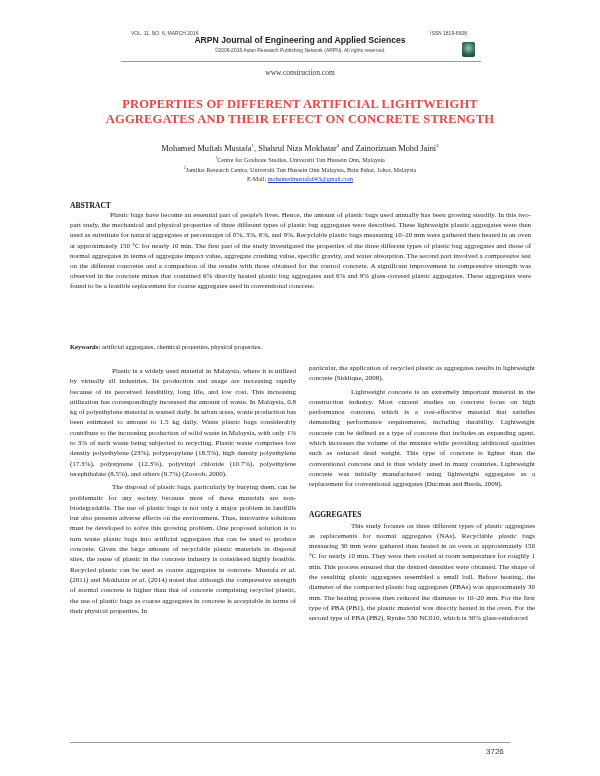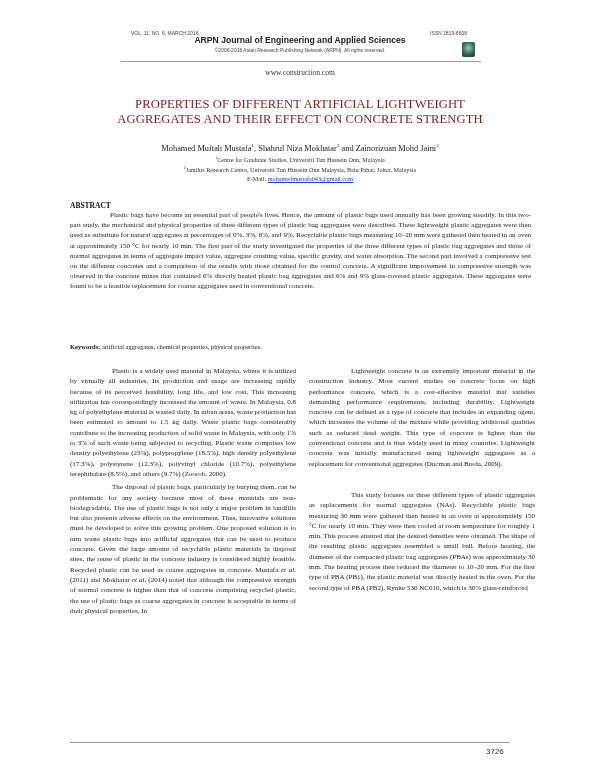--- a/index.html
+++ b/index.html
@@ -8,21 +8,21 @@
 
   .hdr-meta { position: absolute; top: 30px; left: 131px; font-family: "Liberation Sans", sans-serif; font-size: 5px; color: #444; }
   .hdr-issn { position: absolute; top: 30px; left: 430px; font-family: "Liberation Sans", sans-serif; font-size: 5px; color: #444; }
   .hdr-journal { position: absolute; top: 35px; left: 180px; width: 240px; text-align: center; font-family: "Liberation Sans", sans-serif; font-size: 8.6px; color: #222; font-weight: bold; }
   .hdr-copy { position: absolute; top: 47px; left: 180px; width: 240px; text-align: center; font-family: "Liberation Sans", sans-serif; font-size: 5px; color: #444; }
   .hdr-logo { position: absolute; top: 42px; left: 462px; width: 13px; height: 15px; border-radius: 2px;
               background: radial-gradient(circle at 50% 40%, #9fc8b4 0%, #2f6a54 55%, #1b3a2c 100%); }
   .hdr-rule { position: absolute; top: 61px; left: 121px; width: 360px; height: 1px; background: #9a9a9a; }
   .hdr-url { position: absolute; top: 68px; left: 200px; width: 200px; text-align: center; font-size: 7.5px; color: #333; }
 
-  .title { position: absolute; top: 97px; left: 60px; width: 480px; text-align: center; font-size: 12.6px; line-height: 15px; color: #7f1d1d; letter-spacing: 0.1px; }
+  .title { position: absolute; top: 97px; left: 60px; width: 480px; text-align: center; font-size: 12.6px; line-height: 15px; color: #ef4444; letter-spacing: 0.1px; font-weight: bold; }
   .authors { position: absolute; top: 143px; left: 90px; width: 420px; text-align: center; font-size: 8.4px; color: #222; }
   .authors sup { font-size: 5px; }
   .affil { position: absolute; left: 90px; width: 420px; text-align: center; font-size: 6.2px; color: #333; }
   .affil sup { font-size: 4px; }
   .affil1 { top: 155px; }
   .affil2 { top: 165px; }
   .email { top: 175px; }
   .email a { color: #1a3fc8; text-decoration: underline; }
 
   .abs-head { position: absolute; top: 201px; left: 70px; font-weight: bold; font-size: 7.5px; color: #111; }
@@ -81,22 +81,24 @@
   <b>Keywords:</b><span> artificial aggregates, chemical properties, physical properties.</span>
 </div>
 
 <div class="col col-left">
   <div class="para">Plastic is a widely used material in Malaysia, where it is utilized by virtually all industries. Its production and usage are increasing rapidly because of its perceived feasibility, long life, and low cost. This increasing utilization has correspondingly increased the amount of waste. In Malaysia, 0.8 kg of polyethylene material is wasted daily. In urban areas, waste production has been estimated to amount to 1.5 kg daily. Waste plastic bags considerably contribute to the increasing production of solid waste in Malaysia, with only 1% to 3% of such waste being subjected to recycling. Plastic waste comprises low density polyethylene (23%), polypropylene (18.5%), high density polyethylene (17.3%), polystyrene (12.3%), polyvinyl chloride (10.7%), polyethylene terephthalate (8.5%), and others (9.7%) (Zoorob, 2000).</div>
   <div class="gap-sm"></div>
   <div class="para"><span>The disposal of plastic bags, particularly by burying them, can be problematic for any society because most of these materials are non-biodegradable. The use of plastic bags is not only a major problem in landfills but also presents adverse effects on the environment. Thus, innovative solutions must be developed to solve this growing problem. One proposed solution is to turn waste plastic bags into artificial aggregates that can be used to produce concrete. Given the large amount of recyclable plastic materials in disposal sites, the reuse of plastic in the concrete industry is considered highly feasible. Recycled plastic can be used as coarse aggregates in concrete. Mustafa </span><i>et al</i><span>. (2011) and Mokhatar </span><i>et al</i><span>. (2014) noted that although the compressive strength of normal concrete is higher than that of concrete comprising recycled plastic, the use of plastic bags as coarse aggregates in concrete is acceptable in terms of their physical properties. In</span></div>
 </div>
 
 <div class="col col-right">
+  <div class="para noindent">particular, the application of recycled plastic as aggregates results in lightweight concrete (Siddique, 2008).</div>
   <div class="gap-sm"></div>
   <div class="para">Lightweight concrete is an extremely important material in the construction industry. Most current studies on concrete focus on high performance concrete, which is a cost-effective material that satisfies demanding performance requirements, including durability. Lightweight concrete can be defined as a type of concrete that includes an expanding agent, which increases the volume of the mixture while providing additional qualities such as reduced dead weight. This type of concrete is lighter than the conventional concrete and is thus widely used in many countries. Lightweight concrete was initially manufactured using lightweight aggregates as a replacement for conventional aggregates (Ducman and Breda, 2009).</div>
   <div class="gap"></div>
   <div class="sec-head">
+    <div>AGGREGATES</div>
   </div>
   <div class="para">This study focuses on three different types of plastic aggregates as replacements for normal aggregates (NAs). Recyclable plastic bags measuring 30 mm were gathered then heated in an oven at approximately 150 °C for nearly 10 min. They were then cooled at room temperature for roughly 1 min. This process ensured that the desired densities were obtained. The shape of the resulting plastic aggregates resembled a small ball. Before heating, the diameter of the compacted plastic bag aggregates (PBAs) was approximately 30 mm. The heating process then reduced the diameter to 10–20 mm. For the first type of PBA (PB1), the plastic material was directly heated in the oven. For the second type of PBA (PB2), Rynite 530 NC010, which is 30% glass-reinforced</div>
 </div>
 
 <div class="foot-rule"></div>
 <div class="page-num">3726</div>
 
 </body></html>

